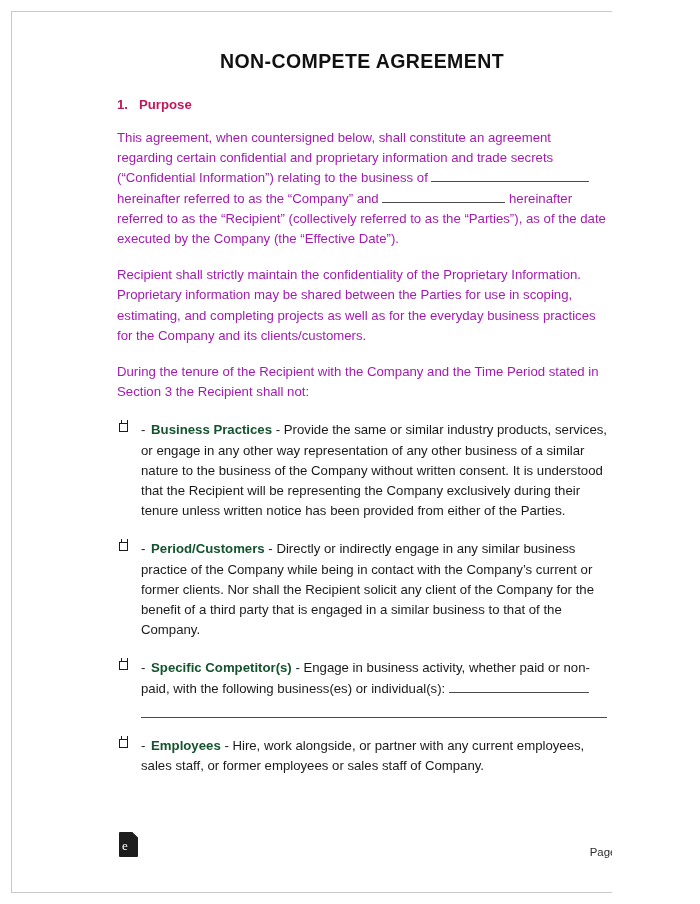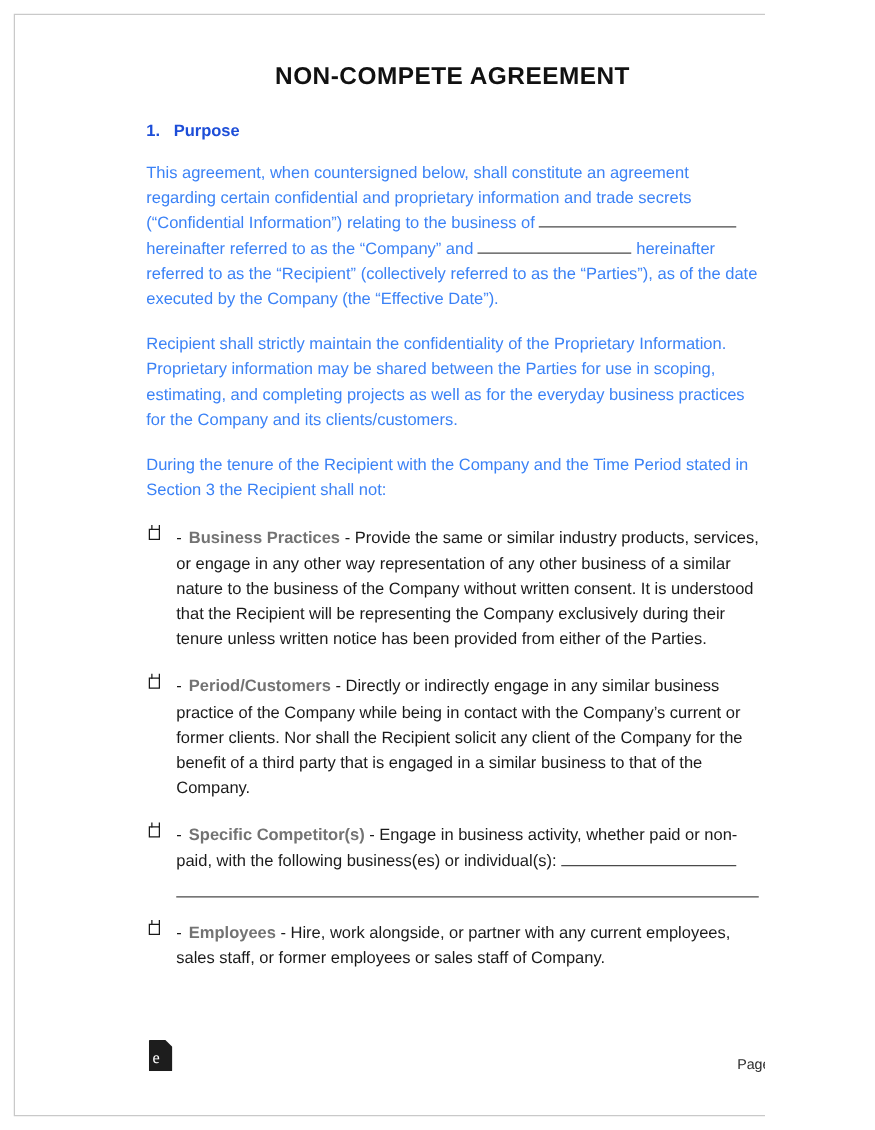--- a/index.html
+++ b/index.html
@@ -39,32 +39,32 @@
     font-size: 19.5px;
     font-weight: bold;
     letter-spacing: 0.4px;
     color: #111111;
     margin: 0 0 0 0;
     padding: 0;
   }
   .section-head {
     font-size: 13.2px;
     font-weight: bold;
-    color: #1d4ed8;
+    color: #be185d;
     margin: 24px 0 0 22px;
   }
   .section-head .num {
     display: inline-block;
     width: 22px;
     margin-left: -22px;
   }
   p.body {
     font-size: 13.2px;
     line-height: 20.2px;
-    color: #3b82f6;
+    color: #a21caf;
     margin: 16px 0 0 0;
     text-align: left;
   }
   .fill {
     display: inline-block;
     border-bottom: 1px solid #4a4a4a;
     height: 13px;
     vertical-align: baseline;
   }
   .fill-w1 { width: 158px; }
@@ -103,21 +103,21 @@
     height: 4px;
     border-left: 1.4px solid #1a1a1a;
     border-right: 1.4px solid #1a1a1a;
     box-sizing: border-box;
   }
   .dash {
     margin-right: 2px;
   }
   .term {
     font-weight: bold;
-    color: #737373;
+    color: #14532d;
   }
   .footer {
     position: absolute;
     left: 105px;
     right: 40px;
     bottom: 32px;
     height: 28px;
   }
   .page-num {
     position: absolute;

